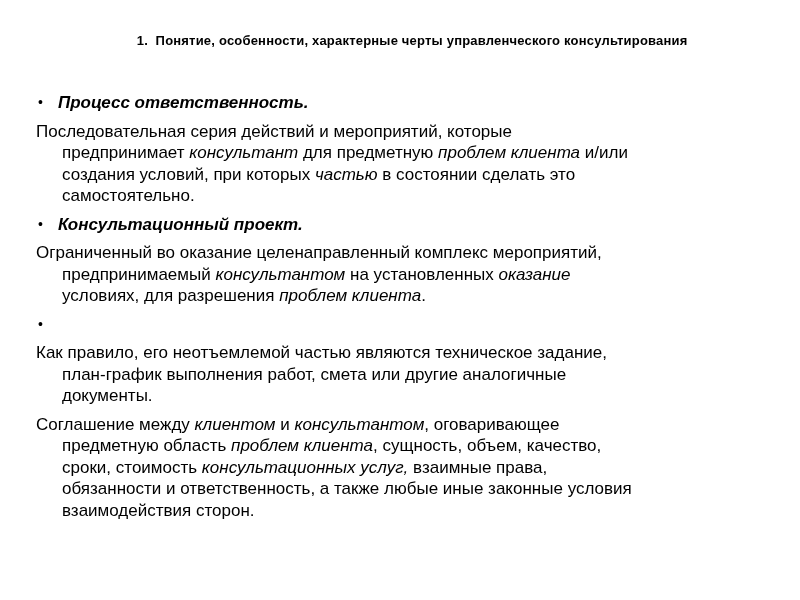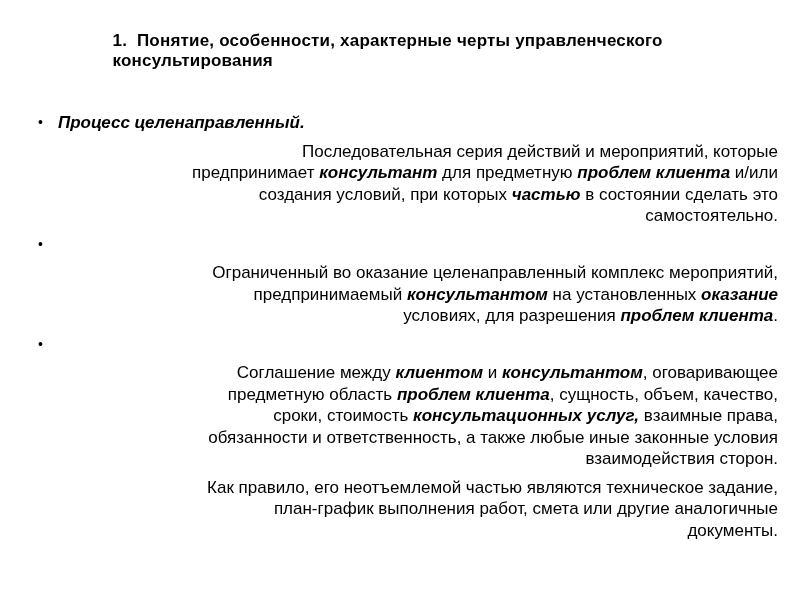--- a/index.html
+++ b/index.html
@@ -11,23 +11,23 @@
     overflow: hidden;
   }
   .slide {
     width: 800px; height: 600px;
     position: relative;
     background: #ffffff;
   }
   .slide-title {
     margin: 31px auto 15px;
     max-width: 575px;
-    text-align: left;
+    text-align: right;
     font-weight: bold;
-    font-size: 17px;
+    font-size: 13px;
     line-height: 20px;
     letter-spacing: 0.2px;
   }
   .slide-body {
     margin-top: 41px;
     padding-left: 36px;
     padding-right: 22px;
     font-size: 17px;
     line-height: 21.5px;
   }
@@ -43,49 +43,49 @@
     padding-left: 2px;
     box-sizing: border-box;
     font-style: normal;
     font-weight: normal;
     font-size: 14px;
   }
   .paragraph {
     white-space: pre-wrap;
     padding-left: 26px;
     text-indent: -26px;
-    text-align: right;
   }
-  .it { font-style: italic; font-weight: bold; }
+  .it { font-style: italic; }
 </style>
 </head>
 <body>
 
 <div class="slide">
   <div class="slide-title">1.&nbsp; Понятие, особенности, характерные черты управленческого консультирования</div>
   <div class="slide-body">
       <div class="block bullet-item">
         <span class="dot">•</span>
-        <span><span>Процесс целенаправленный.</span></span>
+        <span><span>Процесс ответственность.</span></span>
       </div>
       <div class="block paragraph"><span><span>Последовательная серия действий и мероприятий, которые
 предпринимает </span><span class="it">консультант</span><span> для предметную </span><span class="it">проблем клиента</span><span> и/или
 создания условий, при которых </span><span class="it">частью</span><span> в состоянии сделать это
 самостоятельно.</span></span></div>
       <div class="block bullet-item">
         <span class="dot">•</span>
+        <span><span>Консультационный проект.</span></span>
       </div>
       <div class="block paragraph"><span><span>Ограниченный во оказание целенаправленный комплекс мероприятий,
 предпринимаемый </span><span class="it">консультантом</span><span> на установленных </span><span class="it">оказание</span><span>
 условиях, для разрешения </span><span class="it">проблем клиента</span><span>.</span></span></div>
       <div class="block bullet-item">
         <span class="dot">•</span>
       </div>
+      <div class="block paragraph"><span><span>Как правило, его неотъемлемой частью являются техническое задание,
+план-график выполнения работ, смета или другие аналогичные
+документы.</span></span></div>
       <div class="block paragraph"><span><span>Соглашение между </span><span class="it">клиентом</span><span> и </span><span class="it">консультантом</span><span>, оговаривающее
 предметную область </span><span class="it">проблем клиента</span><span>, сущность, объем, качество,
 сроки, стоимость </span><span class="it">консультационных услуг,</span><span> взаимные права,
 обязанности и ответственность, а также любые иные законные условия
 взаимодействия сторон.</span></span></div>
-      <div class="block paragraph"><span><span>Как правило, его неотъемлемой частью являются техническое задание,
-план-график выполнения работ, смета или другие аналогичные
-документы.</span></span></div>
     </div>
 </div>
 
 </body></html>

